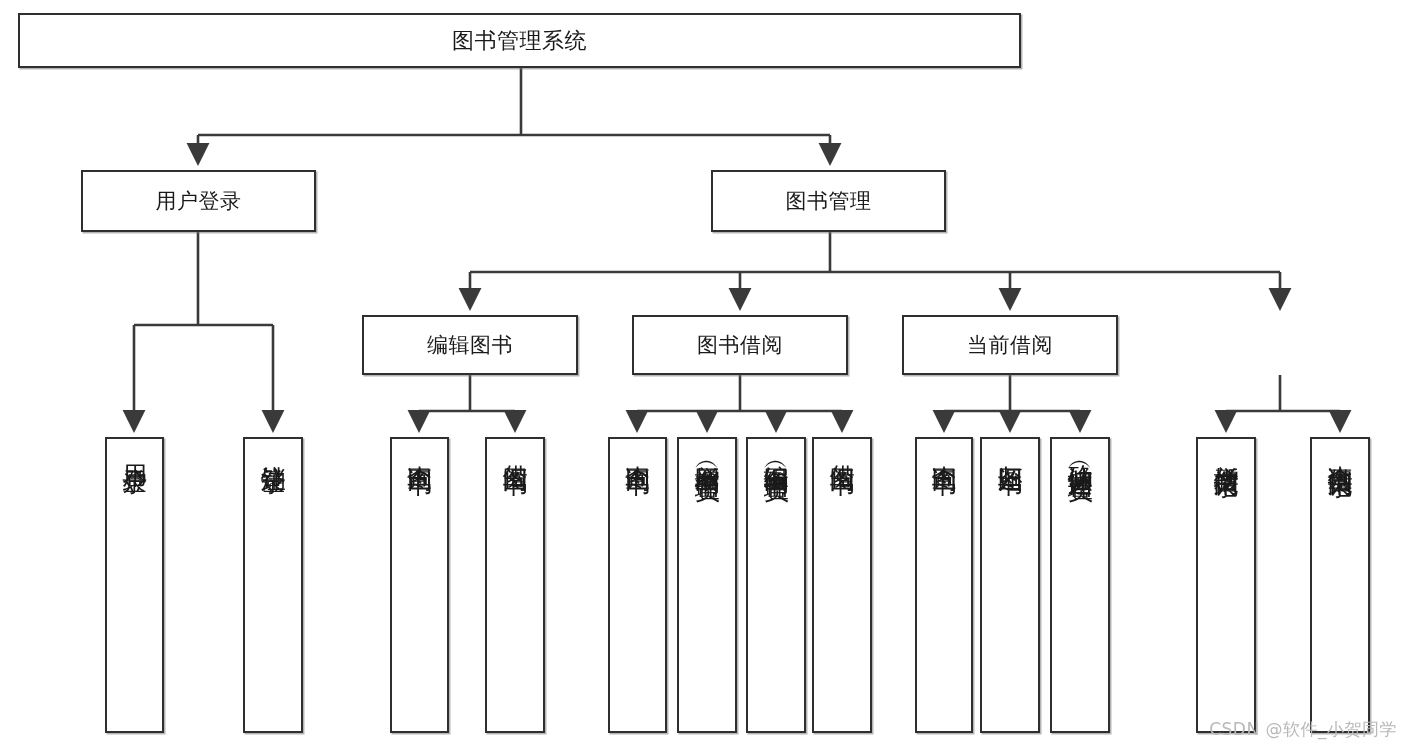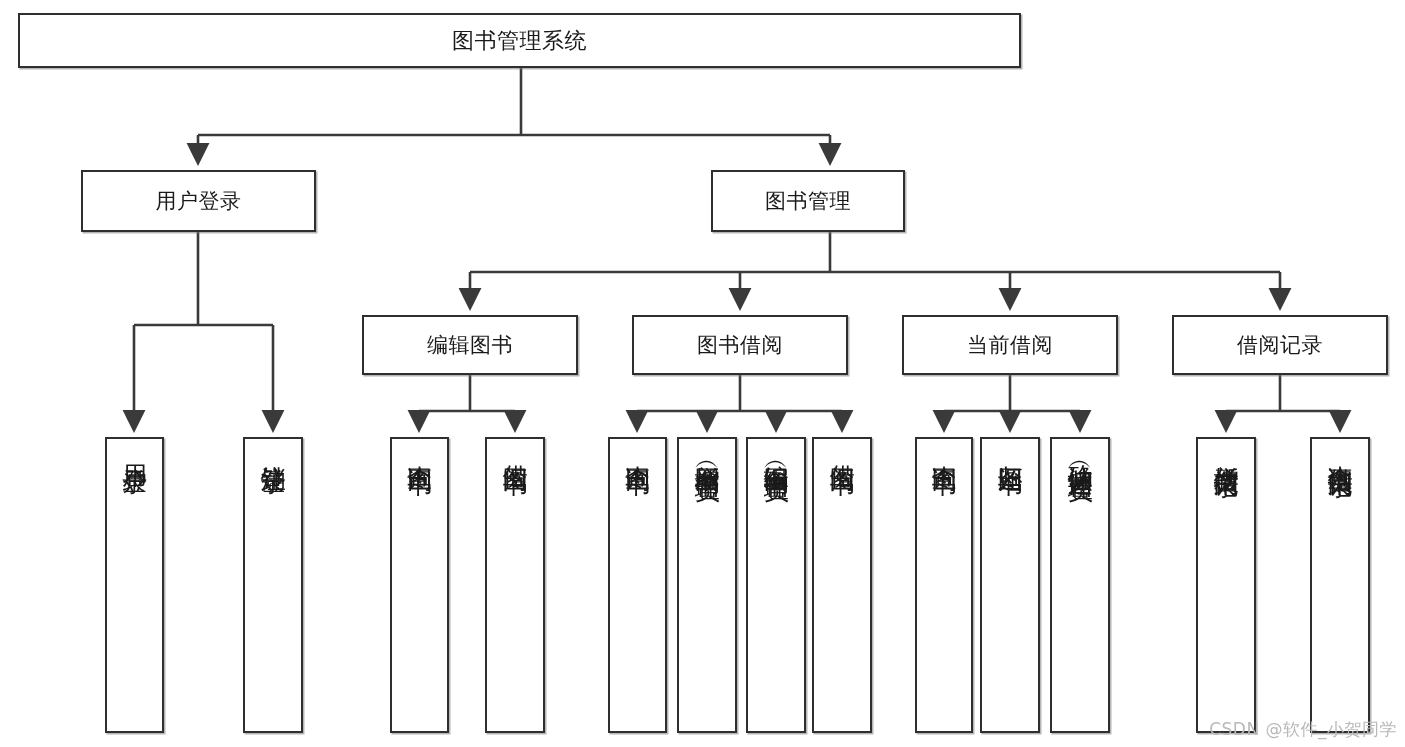--- a/index.html
+++ b/index.html
@@ -127,35 +127,32 @@
     </g>
   </svg>
 
   <div class="node horiz title" style="left:4px; top:13px; width:1003px; height:55px;margin-left:14px;">
     <span class="label">图书管理系统</span>
   </div>
 
   <div class="node horiz" style="left:81px; top:170px; width:235px; height:62px;">
     <span class="label">用户登录</span>
   </div>
-  <div class="node horiz" style="left:711px; top:170px; width:194px; height:62px;justify-content:center;">
+  <div class="node horiz" style="left:711px; top:170px; width:235px; height:62px;justify-content:center;">
     <span class="label">图书管理</span>
   </div>
 
   <div class="node horiz" style="left:362px; top:315px; width:216px; height:60px;">
     <span class="label">编辑图书</span>
   </div>
   <div class="node horiz" style="left:902px; top:315px; width:216px; height:60px;">
     <span class="label">当前借阅</span>
   </div>
   <div class="node horiz" style="left:632px; top:315px; width:216px; height:60px;">
     <span class="label">图书借阅</span>
-  </div>
-  <div class="node horiz" style="left:1172px; top:315px; width:216px; height:60px;">
-    <span class="label">借阅记录</span>
   </div>
 
   <div class="node vert" style="left:105px; top:437px; width:59px; height:296px;">
     <span class="label">用户登录</span>
   </div>
   <div class="node vert" style="left:243px; top:437px; width:60px; height:296px;">
     <span class="label">注销登录</span>
   </div>
 
   <div class="node vert" style="left:390px; top:437px; width:59px; height:296px;">

